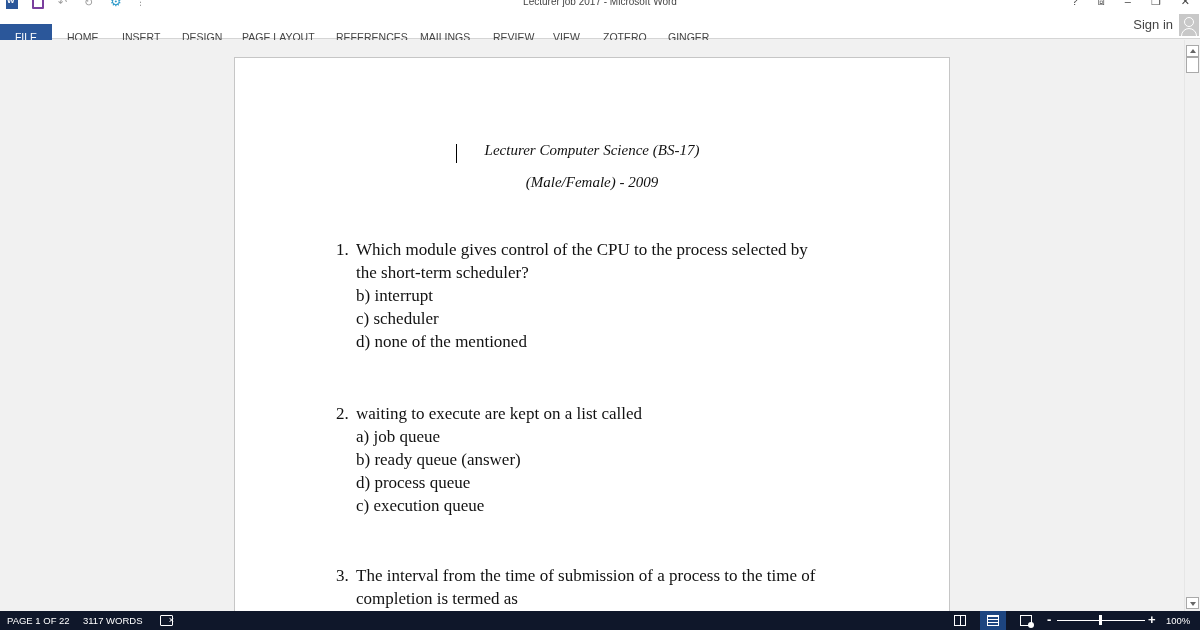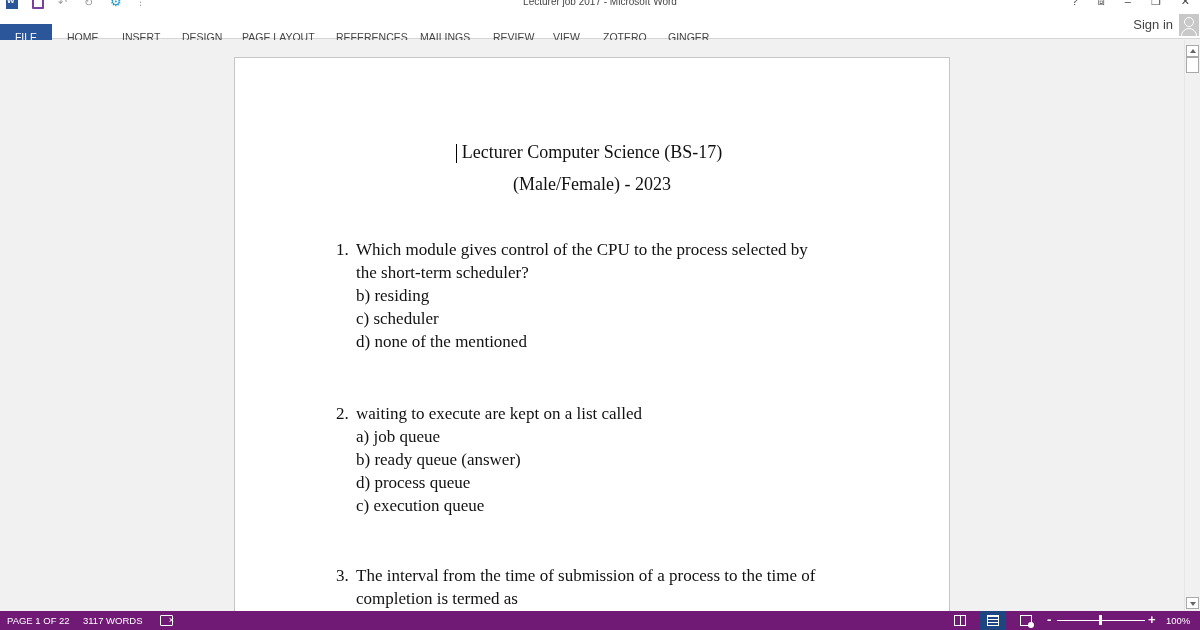--- a/index.html
+++ b/index.html
@@ -26,35 +26,35 @@
   .tab.file { left: 0; width: 52px; background: #2b579a; color: #fff; text-align: center; }
   .signin { position: absolute; right: 27px; top: 0; height: 26px; line-height: 26px; font-size: 13px; color: #444; }
   .avatar { position: absolute; right: 1px; top: 2px; width: 20px; height: 22px; background: #c8c8c8; overflow: hidden; }
   .avatar .head { position: absolute; left: 5px; top: 3px; width: 10px; height: 10px; border: 1.5px solid #fff; border-radius: 50%; }
   .avatar .body { position: absolute; left: 2px; top: 14px; width: 16px; height: 12px; border: 1.5px solid #fff; border-radius: 8px 8px 0 0; }
 
   
   .doc-area { position: absolute; left: 0; top: 40px; width: 1184px; height: 571px; background: #f1f1f1; overflow: hidden; }
   .page { position: absolute; left: 234px; top: 17px; width: 716px; height: 600px; background: #fff; border: 1px solid #c6c6c6; border-bottom: none; }
   .cursor { position: absolute; left: 221px; top: 86px; width: 1px; height: 19px; background: #000; }
-  .doc-title { position: absolute; left: 0; width: 100%; text-align: center; font-family: "Liberation Serif", serif; font-size: 18px; color: #111; }
+  .doc-title { position: absolute; left: 0; width: 100%; text-align: center; font-family: "Liberation Serif", serif; font-size: 15px; color: #111; font-style: italic; }
   .q { position: absolute; left: 101px; width: 540px; font-family: "Liberation Serif", serif; font-size: 17px; color: #111; line-height: 23px; }
   .q .num { position: absolute; left: 0; top: 0; }
   .q .line { padding-left: 20px; white-space: nowrap; }
 
   
   .scrollbar { position: absolute; left: 1184px; top: 40px; width: 16px; height: 571px; background: #f1f1f1; border-left: 1px solid #e6e6e6; }
   .sb-up { position: absolute; left: 1px; top: 5px; width: 13px; height: 12px; border: 1px solid #a9a9a9; background: #fff; }
   .sb-up::after { content: ""; position: absolute; left: 3px; top: 3px; border-left: 3px solid transparent; border-right: 3px solid transparent; border-bottom: 4px solid #666; }
   .sb-thumb { position: absolute; left: 1px; top: 17px; width: 13px; height: 16px; border: 1px solid #a9a9a9; background: #fff; }
   .sb-down { position: absolute; left: 1px; top: 557px; width: 13px; height: 12px; border: 1px solid #a9a9a9; background: #fff; }
   .sb-down::after { content: ""; position: absolute; left: 3px; top: 4px; border-left: 3px solid transparent; border-right: 3px solid transparent; border-top: 4px solid #666; }
 
   
-  .statusbar { position: absolute; left: 0; top: 611px; width: 1200px; height: 19px; background: #701a75; color: #fff; font-size: 9.5px; }
+  .statusbar { position: absolute; left: 0; top: 611px; width: 1200px; height: 19px; background: #0f172a; color: #fff; font-size: 9.5px; }
   .sb-item { position: absolute; top: 0; height: 19px; line-height: 19px; }
   .proof-ico { width: 13px; height: 11px; top: 4px; border: 1px solid #fff; border-radius: 1px; }
   .proof-ico::after { content: "×"; position: absolute; right: -2px; top: -5px; font-size: 9px; }
   .view-btn { position: absolute; top: 0; width: 26px; height: 19px; }
   .view-btn.active { background: #1d4580; }
   .view-btn .glyph { position: absolute; left: 7px; top: 4px; width: 12px; height: 11px; border: 1px solid #fff; }
   .view-read .glyph::after { content: ""; position: absolute; left: 5px; top: 0; width: 1px; height: 9px; background: #fff; }
   .view-print .glyph { background: repeating-linear-gradient(#fff 0 1px, transparent 1px 3px); }
   .view-web .glyph::after { content: ""; position: absolute; right: -3px; bottom: -3px; width: 6px; height: 6px; border-radius: 50%; background: #fff; }
   .zoom-minus { position: absolute; left: 1047px; top: 0; line-height: 18px; font-size: 13px; font-weight: bold; }
@@ -103,27 +103,27 @@
     <div class="avatar">
       <div class="head"></div>
       <div class="body"></div>
     </div>
   </div>
 
   <div class="doc-area">
     <div class="page">
       <div class="cursor"></div>
       <div class="doc-title" style="top:84px">Lecturer Computer Science (BS-17)</div>
-      <div class="doc-title" style="top:116px">(Male/Female) - 2023</div>
+      <div class="doc-title" style="top:116px">(Male/Female) - 2009</div>
 
       <div class="q" style="top:180px">
         <span class="num">1.</span>
         <div class="line">Which module gives control of the CPU to the process selected by</div>
         <div class="line">the short-term scheduler?</div>
-        <div class="line">b) residing</div>
+        <div class="line">b) interrupt</div>
         <div class="line">c) scheduler</div>
         <div class="line">d) none of the mentioned</div>
       </div>
 
       <div class="q" style="top:344px">
         <span class="num">2.</span>
         <div class="line">waiting to execute are kept on a list called</div>
         <div class="line">a) job queue</div>
         <div class="line">b) ready queue (answer)</div>
         <div class="line">d) process queue</div>

